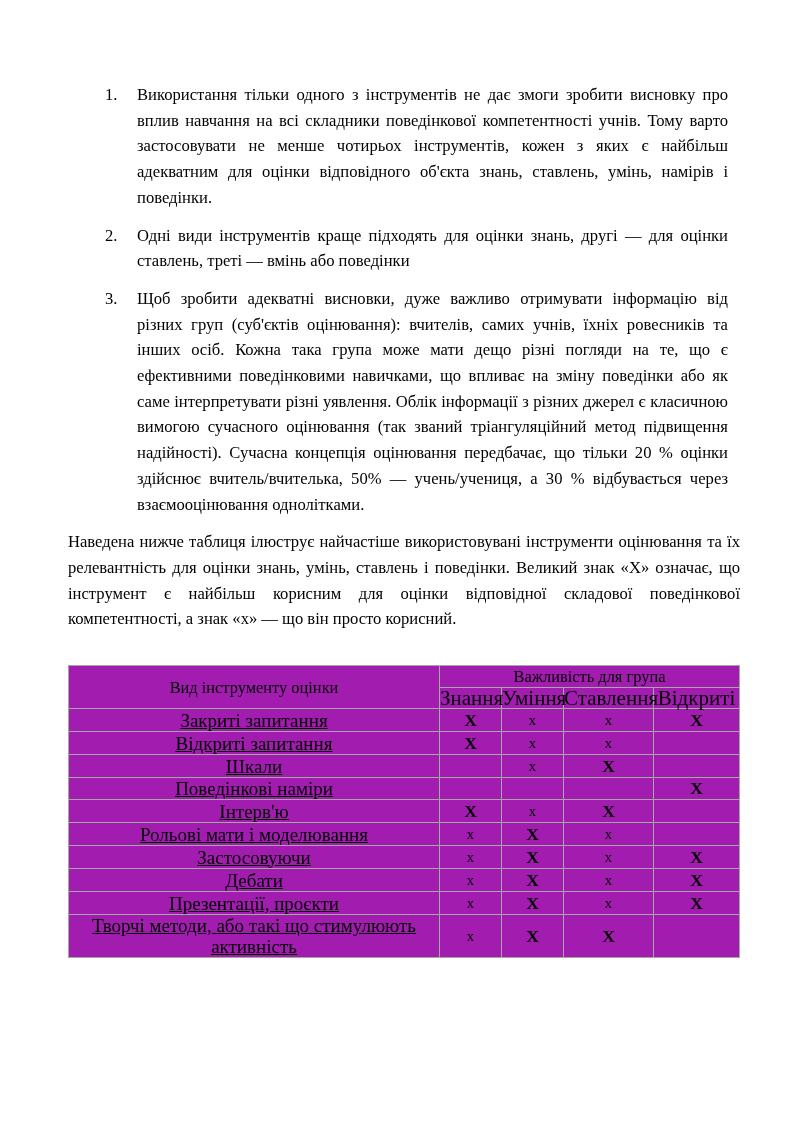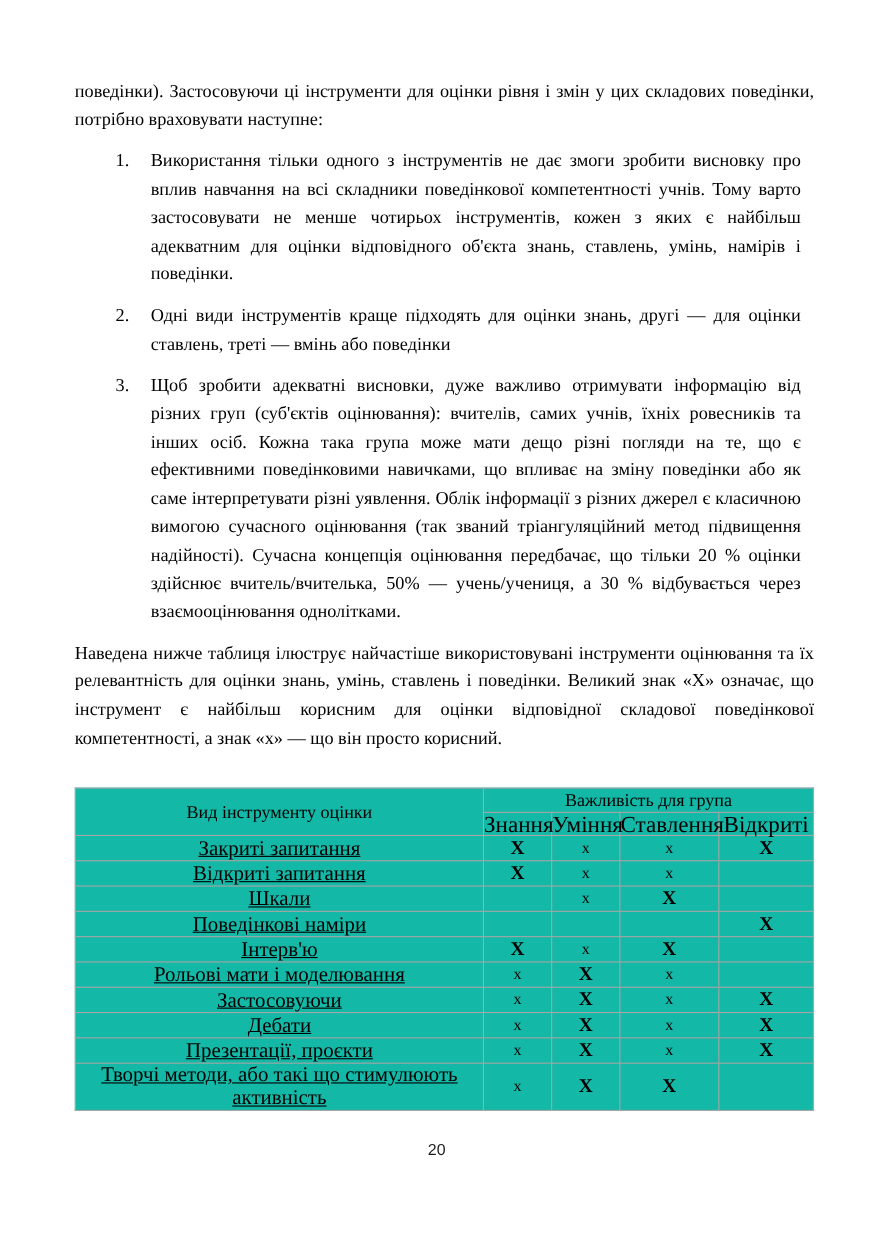--- a/index.html
+++ b/index.html
@@ -73,21 +73,21 @@
   .after-list { margin-top: 18px; }
 
   
   .table-wrap {
     margin-top: 33px;
   }
   table.matrix {
     border-collapse: collapse;
     width: 671px;
     table-layout: fixed;
-    background: #14b8a6;
+    background: #a21caf;
   }
   table.matrix th,
   table.matrix td {
     border: 1px solid #a6a6a6;
     padding: 0;
     vertical-align: middle;
     font-weight: normal;
   }
   .col-name  { width: 371px; }
   .col-k     { width: 62px; }
@@ -152,21 +152,20 @@
     color: #1a1a1a;
   }
 </style>
 </head>
 <body>
 
 <div class="page">
 
   <div class="content">
 
-    <p class="para first">поведінки). Застосовуючи ці інструменти для оцінки рівня і змін у цих складових поведінки, потрібно враховувати наступне:</p>
 
     <ol class="numlist">
       <li>Використання тільки одного з інструментів не дає змоги зробити висновку про вплив навчання на всі складники поведінкової компетентності учнів. Тому варто застосовувати не менше чотирьох інструментів, кожен з яких є найбільш адекватним для оцінки відповідного об'єкта знань, ставлень, умінь, намірів і поведінки.</li>
       <li>Одні види інструментів краще підходять для оцінки знань, другі — для оцінки ставлень, треті — вмінь або поведінки</li>
       <li>Щоб зробити адекватні висновки, дуже важливо отримувати інформацію від різних груп (суб'єктів оцінювання): вчителів, самих учнів, їхніх ровесників та інших осіб. Кожна така група може мати дещо різні погляди на те, що є ефективними поведінковими навичками, що впливає на зміну поведінки або як саме інтерпретувати різні уявлення. Облік інформації з різних джерел є класичною вимогою сучасного оцінювання (так званий тріангуляційний метод підвищення надійності). Сучасна концепція оцінювання передбачає, що тільки 20 % оцінки здійснює вчитель/вчителька, 50% — учень/учениця, а 30 % відбувається через взаємооцінювання однолітками.</li>
     </ol>
 
     <p class="para after-list">Наведена нижче таблиця ілюструє найчастіше використовувані інструменти оцінювання та їх релевантність для оцінки знань, умінь, ставлень і поведінки. Великий знак «Х» означає, що інструмент є найбільш корисним для оцінки відповідної складової поведінкової компетентності, а знак «х» — що він просто корисний.</p>
 
     <div class="table-wrap">
@@ -260,15 +259,14 @@
               <td class="mark"><span class="mk-big">Х</span></td>
               <td class="mark"><span class="mk-big">Х</span></td>
               <td class="mark"><span class="mk-empty">&nbsp;</span></td>
             </tr>
           </tbody>
       </table>
     </div>
 
   </div>
 
-  <div class="page-number">20</div>
 
 </div>
 
 </body></html>

